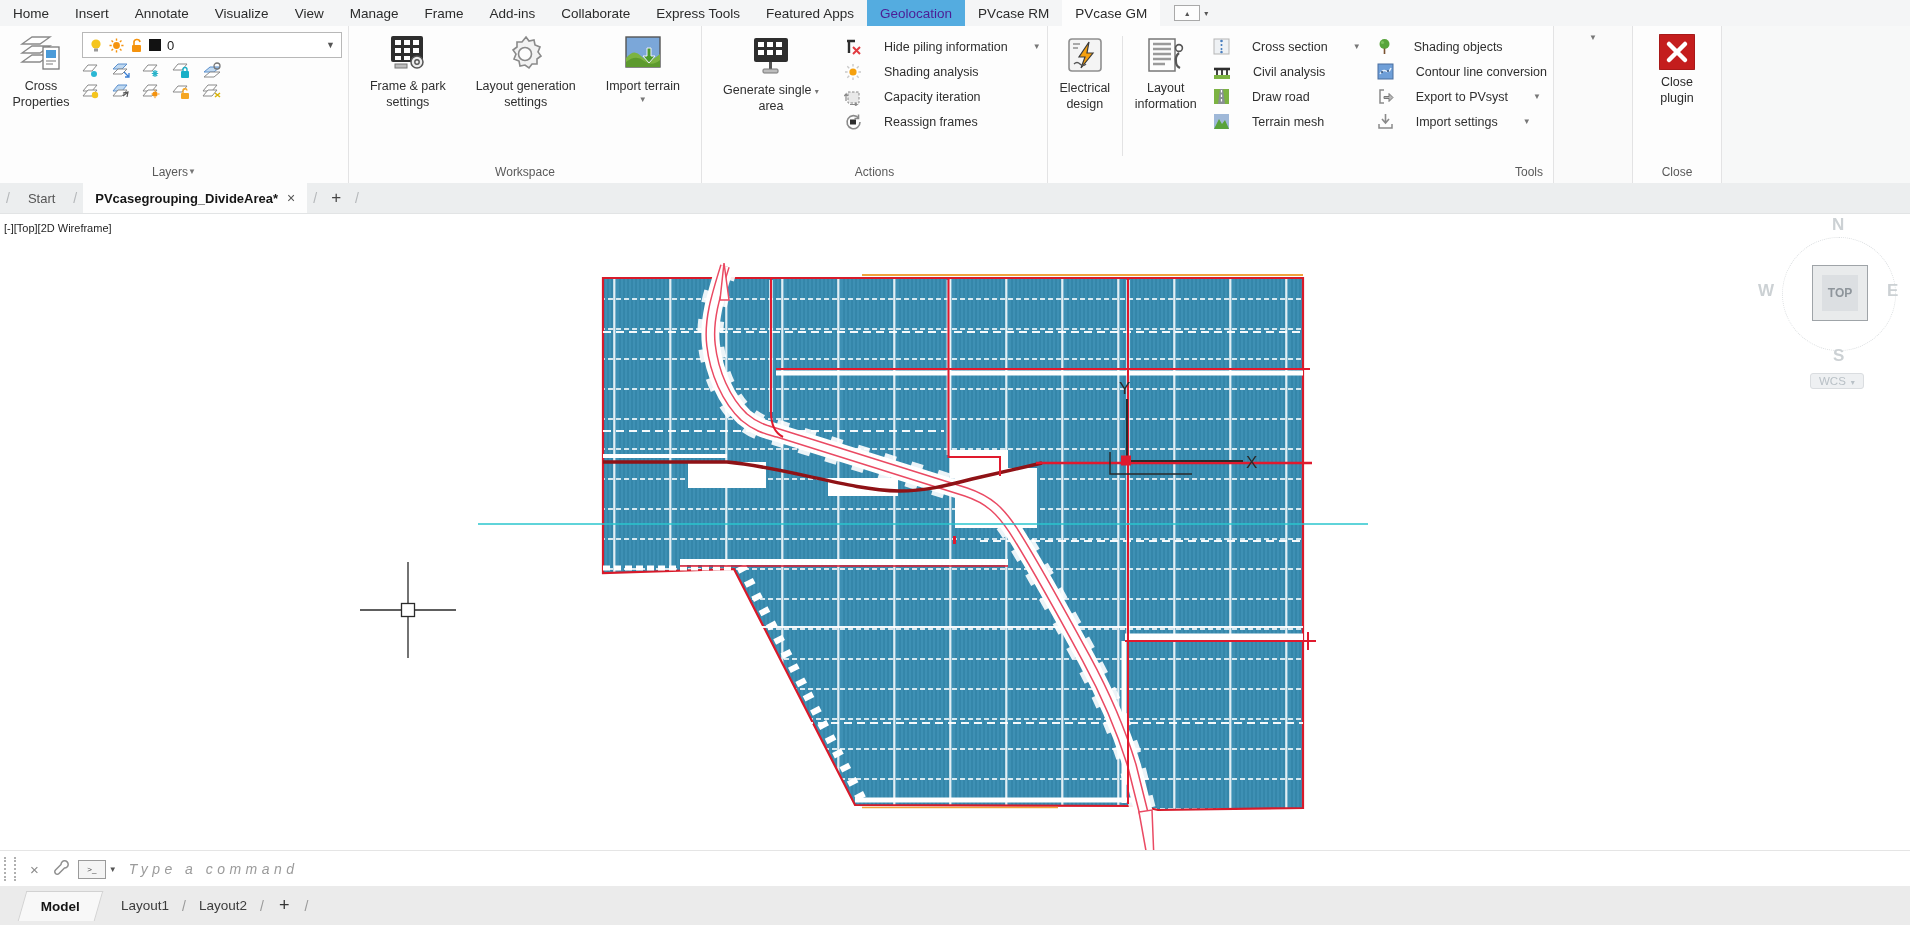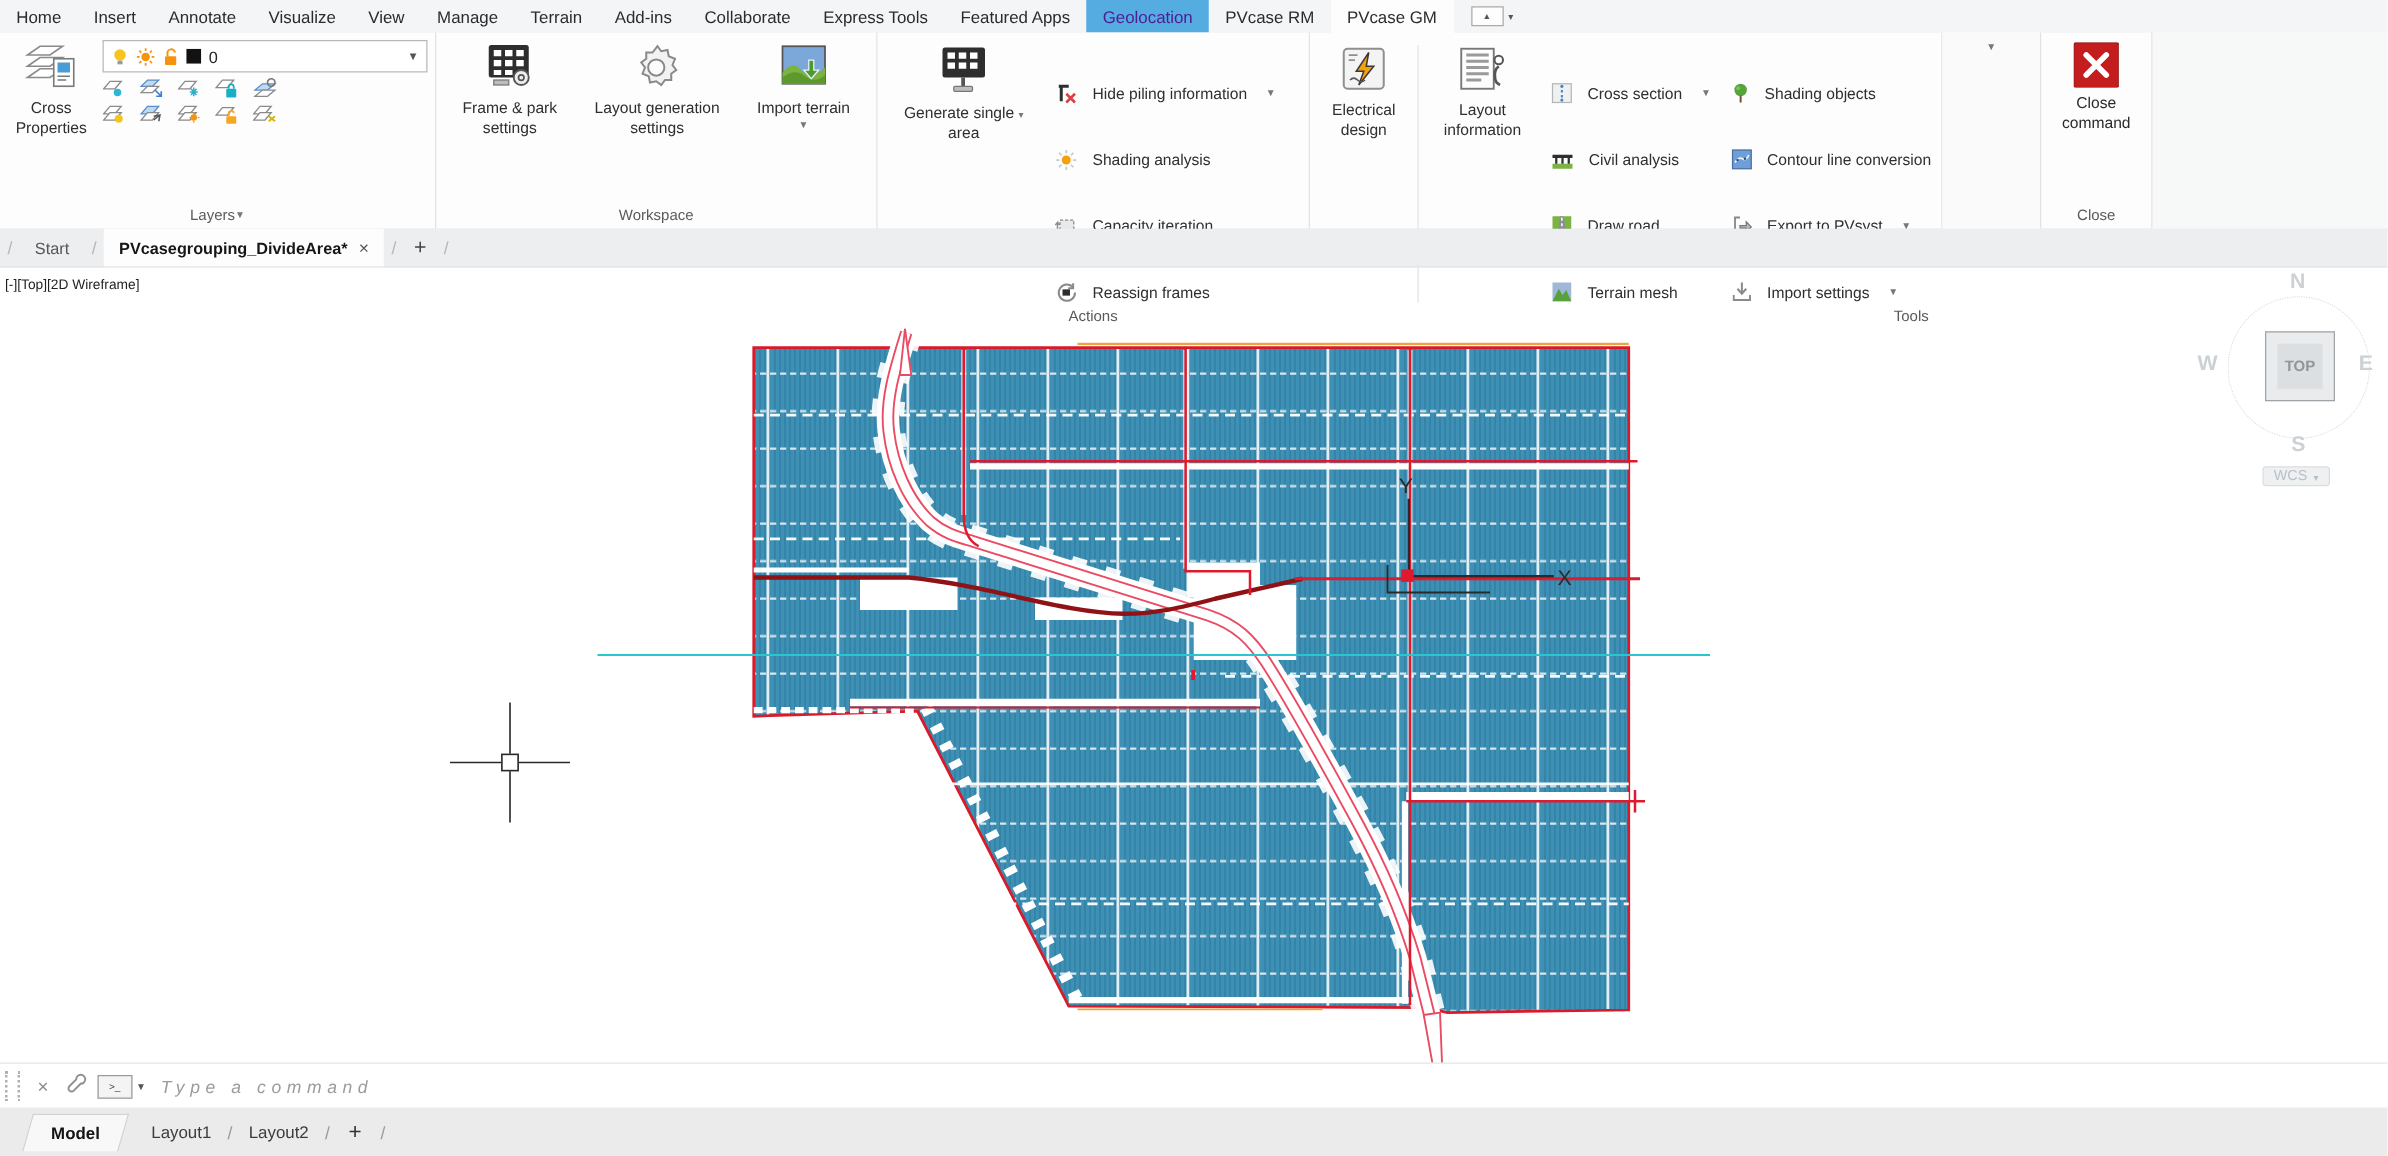--- a/index.html
+++ b/index.html
@@ -16,21 +16,21 @@
   .ribbon-ctl .car{font-size:8px;color:#555;}
   
   .ribbon{position:absolute;top:26px;left:0;width:100%;height:157px;background:#fdfdfd;
           border-bottom:1px solid #d5d5d5;display:flex;z-index:5;}
   .panel{position:relative;border-right:1px solid #e3e3e4;display:flex;flex-direction:column;}
   .pbody{flex:1;display:flex;padding:6px 6px 0 6px;}
   .pcap{height:23px;display:flex;align-items:center;justify-content:center;font-size:12px;color:#5a5a5a;gap:0;}
   .pcap .car{font-size:8px;color:#777;}
   .bigbtn{display:flex;flex-direction:column;align-items:center;text-align:center;font-size:12.5px;line-height:1.25;color:#2f2f2f;padding:2px 4px;cursor:default;}
   .bigbtn .ic{margin-bottom:5px;}
-  .itemrow{display:flex;align-items:center;gap:12px;height:25px;font-size:12.5px;color:#2f2f2f;white-space:nowrap;margin-top:28px;}
+  .itemrow{display:flex;align-items:center;gap:22px;height:25px;font-size:12.5px;color:#2f2f2f;white-space:nowrap;}
   .itemrow .car{font-size:8px;color:#777;margin-left:3px;}
   .combo{height:24px;border:1px solid #b8b8b8;background:#fff;display:flex;align-items:center;gap:6px;padding:0 6px;width:246px;}
   .combo .val{font-size:13px;color:#222;flex:1;}
   .combo .car{font-size:9px;color:#555;}
   .minirow{display:flex;gap:10px;margin-top:4px;}
   .sep-v{width:1px;background:#e3e3e4;margin:4px 6px;}
   .otherbtn{width:46px;height:46px;border:1px solid #b9b9b9;background:#f3f3f3;display:flex;align-items:center;justify-content:center;}
   
   .filetabs{position:absolute;top:183px;left:0;width:100%;height:30px;background:#eceeef;z-index:5;
             display:flex;align-items:stretch;font-size:13px;color:#555;border-bottom:1px solid #e2e4e5;}
@@ -175,21 +175,21 @@
   </div>
 </div>
 
 <div class="menubar">
   <div class="mi">Home</div>
   <div class="mi">Insert</div>
   <div class="mi">Annotate</div>
   <div class="mi">Visualize</div>
   <div class="mi">View</div>
   <div class="mi">Manage</div>
-  <div class="mi">Terrain</div>
+  <div class="mi">Frame</div>
   <div class="mi">Add-ins</div>
   <div class="mi">Collaborate</div>
   <div class="mi">Express Tools</div>
   <div class="mi">Featured Apps</div>
   <div class="mi hl">Geolocation</div>
   <div class="mi">PVcase RM</div>
   <div class="mi act">PVcase GM</div>
   <div class="ribbon-ctl">
     <div class="box">▲</div>
     <div class="car">▾</div>
@@ -584,21 +584,21 @@
 
   <div class="panel" style="width:88px;">
     <div class="pbody" style="flex-direction:column;align-items:center;padding-top:8px;">
       <span class="ic">
         <svg width="36" height="36" viewBox="0 0 36 36">
           <rect width="36" height="36" rx="2" fill="#C41D1D" stroke="#8e1414"></rect>
           <path d="M10,10 L26,26 M26,10 L10,26" stroke="#fff" stroke-width="4.5" stroke-linecap="round"></path>
         </svg>
       </span>
       <span style="font-size:12.5px;margin-top:5px;line-height:1.25;text-align:center;">
-        <span>Close</span><br><span>command</span>
+        <span>Close</span><br><span>plugin</span>
       </span>
     </div>
     <div class="pcap">
       <span>Close</span>
     </div>
   </div>
 
   <div style="flex:1;background:#f7f8f8;"></div>
 </div>
 

